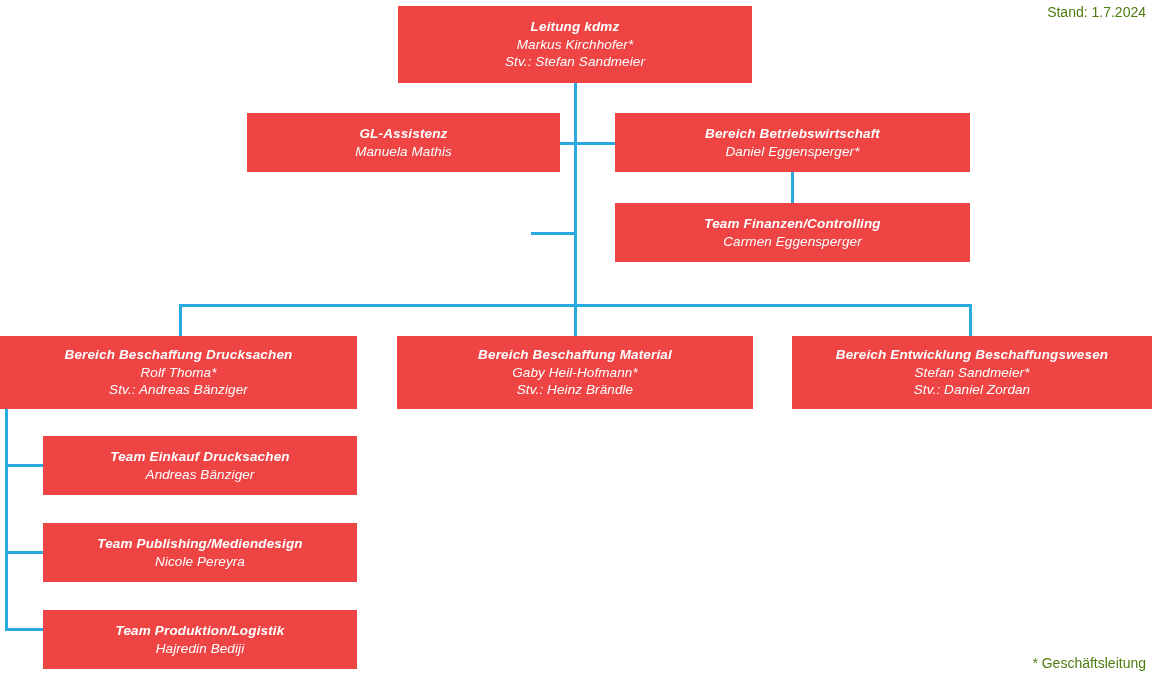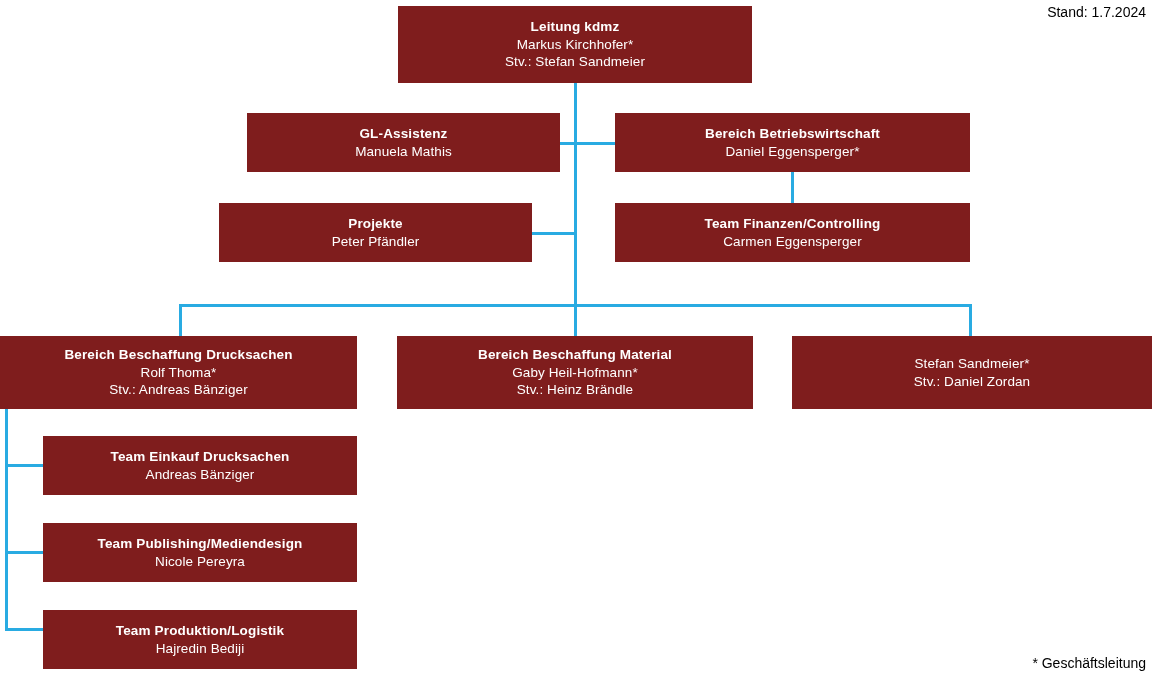--- a/index.html
+++ b/index.html
@@ -16,31 +16,32 @@
     position: relative;
     width: 1152px;
     height: 679px;
     background: #ffffff;
     overflow: hidden;
   }
 
   
   .box {
     position: absolute;
-    background: #7f1d1d;
+    background: #ef4444;
     color: #ffffff;
     display: flex;
     flex-direction: column;
     align-items: center;
     justify-content: center;
     box-sizing: border-box;
     padding: 4px 8px;
     text-align: center;
     line-height: 1.32;
     z-index: 3;
+    font-style: italic;
   }
   .box .title {
     font-weight: bold;
     font-size: 13.5px;
     letter-spacing: 0.15px;
     white-space: nowrap;
   }
   .box .person {
     font-weight: normal;
     font-size: 13.5px;
@@ -59,21 +60,21 @@
     position: absolute;
     background: #29abe2;
     z-index: 1;
   }
   .line.v { width: 3px; }
   .line.h { height: 3px; }
 
   
   .note {
     position: absolute;
-    color: #000000;
+    color: #4d7c0f;
     font-size: 14px;
     font-family: "Liberation Sans", "DejaVu Sans", sans-serif;
     white-space: nowrap;
     z-index: 4;
     text-align: center;
   }
   #stand-note { right: 6px; top: 4px; }
   #legend-note { right: 6px; bottom: 8px; }
 </style>
 </head>
@@ -108,43 +109,40 @@
   <div class="box" style="left:219px; top:113px; width:313px; height:59px;margin-left:28px;">
     <div class="title">GL-Assistenz</div>
     <div class="person">Manuela Mathis</div>
   </div>
 
   <div class="box" style="left:615px; top:113px; width:355px; height:59px;">
     <div class="title">Bereich Betriebswirtschaft</div>
     <div class="person">Daniel Eggensperger*</div>
   </div>
 
-  <div class="box" style="left:219px; top:203px; width:313px; height:59px;">
-    <div class="title">Projekte</div>
-    <div class="person">Peter Pfändler</div>
-  </div>
 
   <div class="box" style="left:615px; top:203px; width:355px; height:59px;">
     <div class="title">Team Finanzen/Controlling</div>
     <div class="person">Carmen Eggensperger</div>
   </div>
 
   <div class="box" style="left:0px; top:336px; width:357px; height:73px;text-align:right;">
     <div class="title">Bereich Beschaffung Drucksachen</div>
     <div class="person">Rolf Thoma*</div>
     <div class="deputy">Stv.: Andreas Bänziger</div>
   </div>
 
   <div class="box" style="left:397px; top:336px; width:356px; height:73px;">
     <div class="title">Bereich Beschaffung Material</div>
     <div class="person">Gaby Heil-Hofmann*</div>
     <div class="deputy">Stv.: Heinz Brändle</div>
   </div>
 
   <div class="box" style="left:792px; top:336px; width:360px; height:73px;">
+    <div class="title">Bereich Entwicklung Beschaffungswesen</div>
     <div class="person">Stefan Sandmeier*</div>
     <div class="deputy">Stv.: Daniel Zordan</div>
   </div>
 
   <div class="box" style="left:43px; top:436px; width:314px; height:59px;">
     <div class="title">Team Einkauf Drucksachen</div>
     <div class="person">Andreas Bänziger</div>
   </div>
 
   <div class="box" style="left:43px; top:523px; width:314px; height:59px;">

